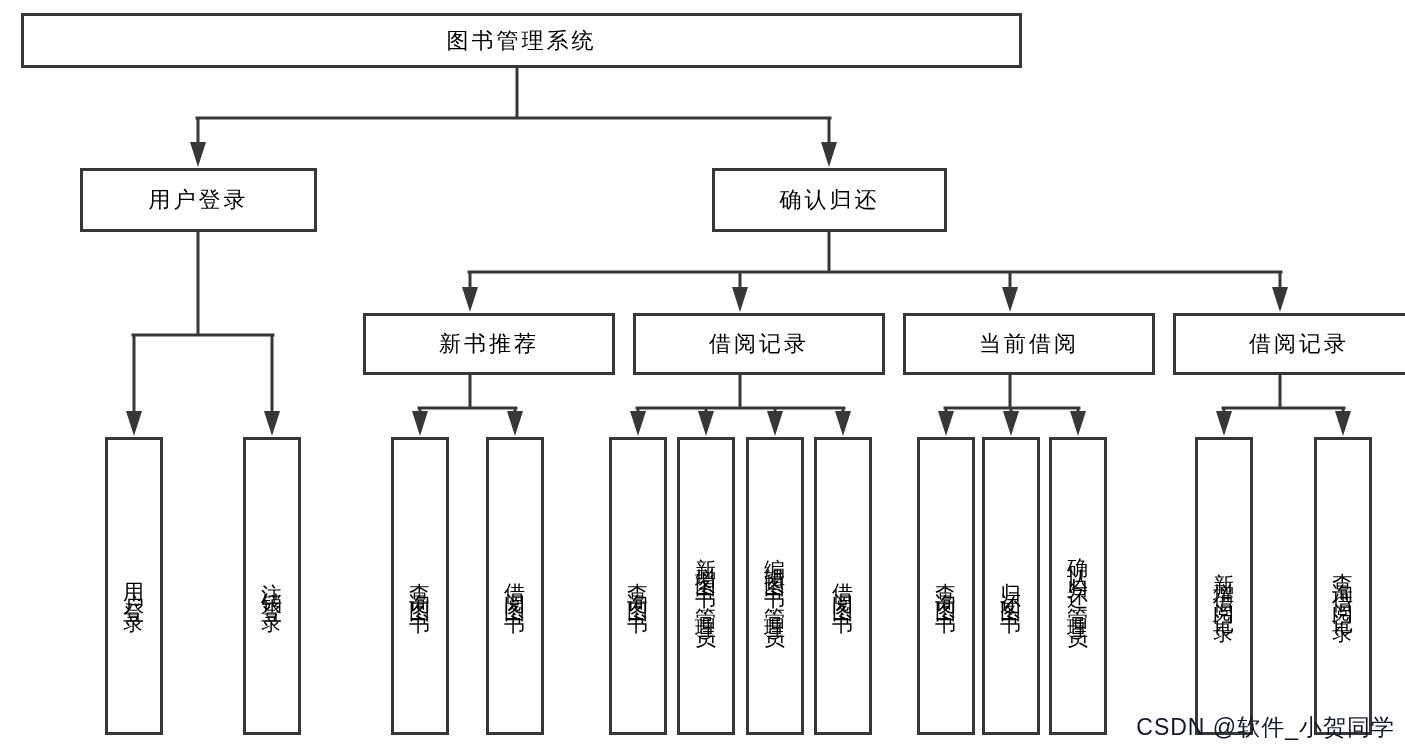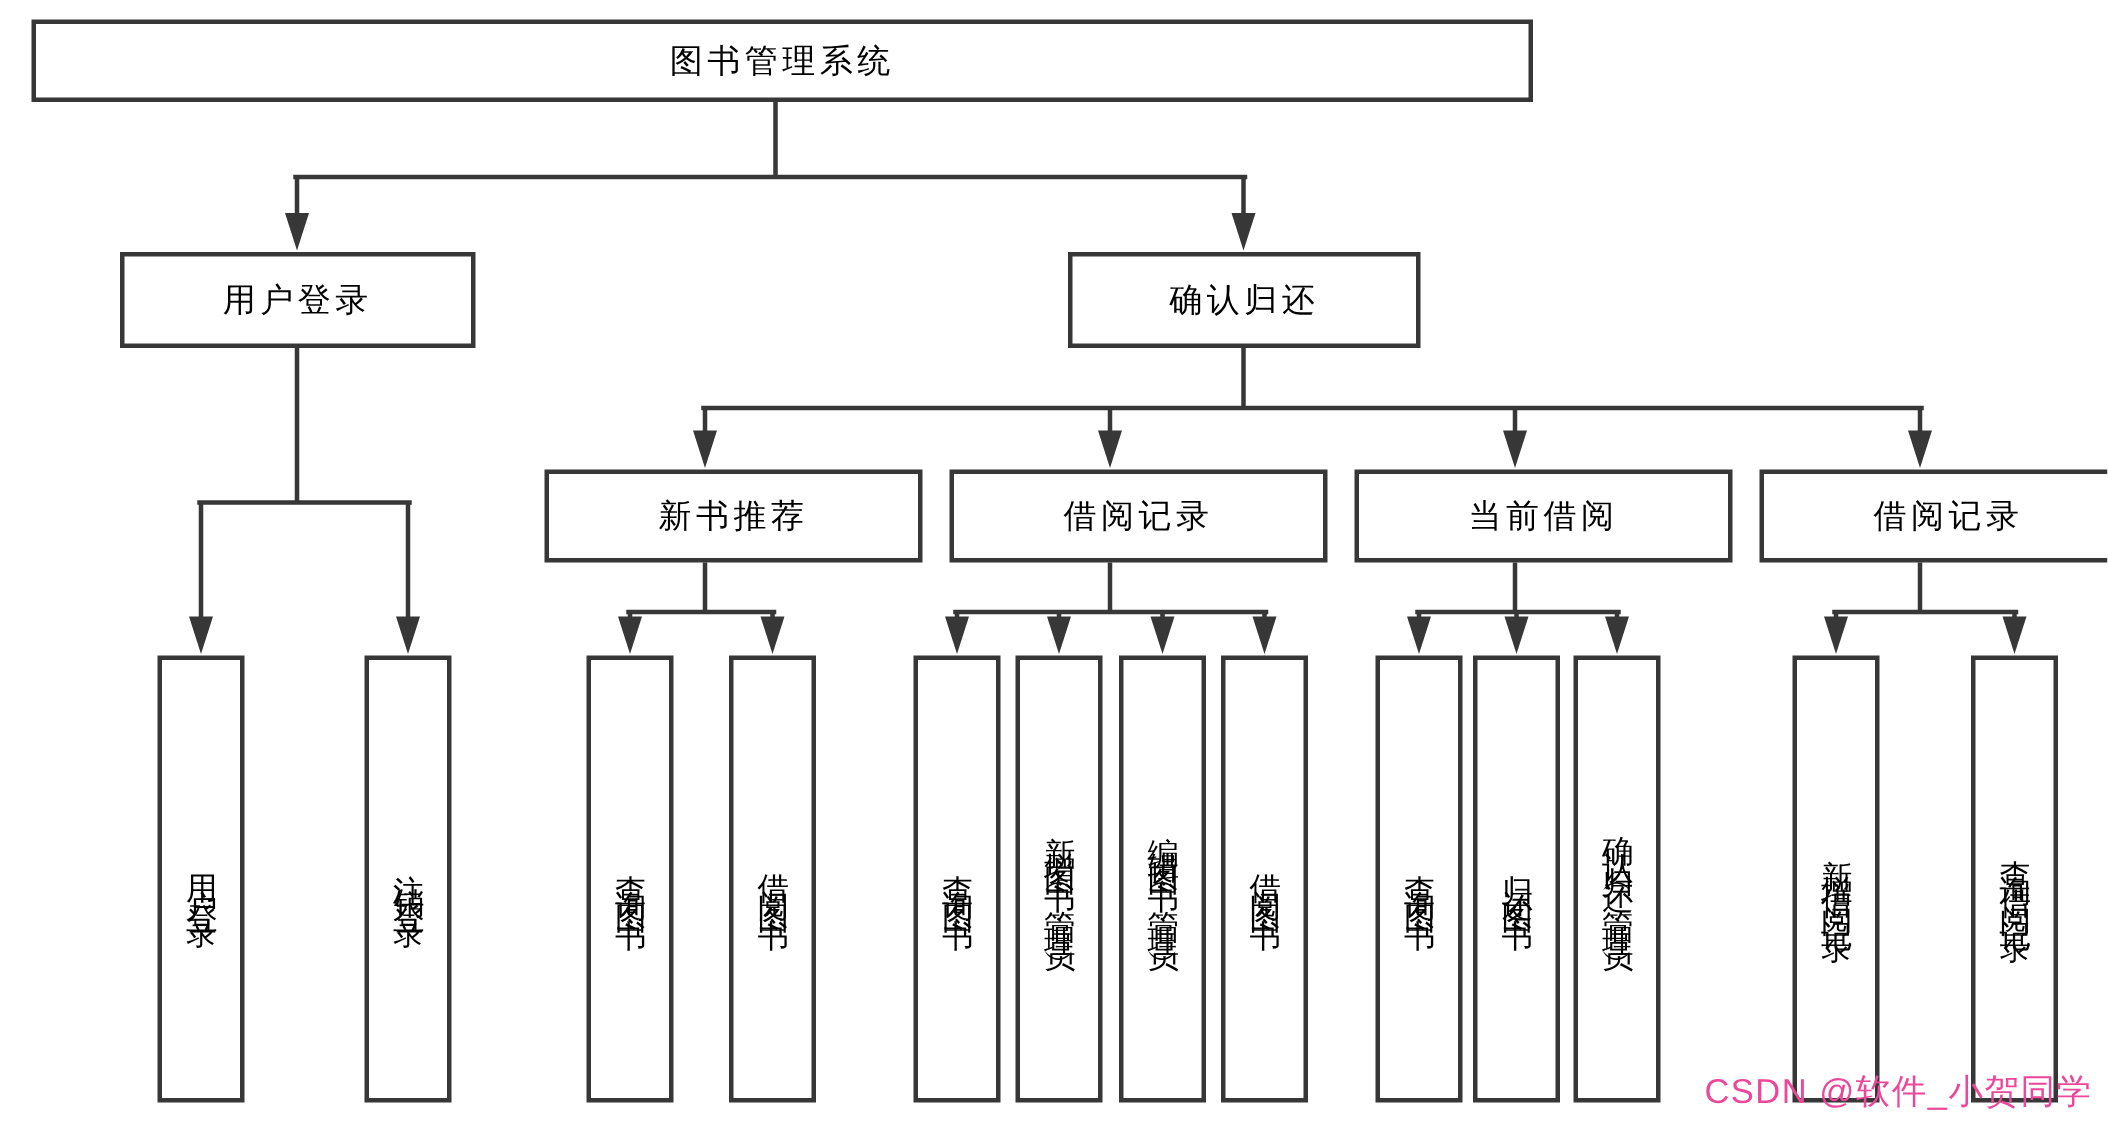--- a/index.html
+++ b/index.html
@@ -61,21 +61,21 @@
   .l9  { left: 917px; }
   .l10 { left: 982px; }
   .l11 { left: 1049px; }
   .l12 { left: 1195px; }
   .l13 { left: 1314px; }
   .watermark {
     position: absolute;
     right: 10px;
     bottom: 4px;
     font-size: 23px;
-    color: #ec4899;
+    color: #0f172a;
     letter-spacing: 1px;
     z-index: 3;
     white-space: nowrap;
   }
 </style>
 </head>
 <body>
 
 <div class="stage">
 

